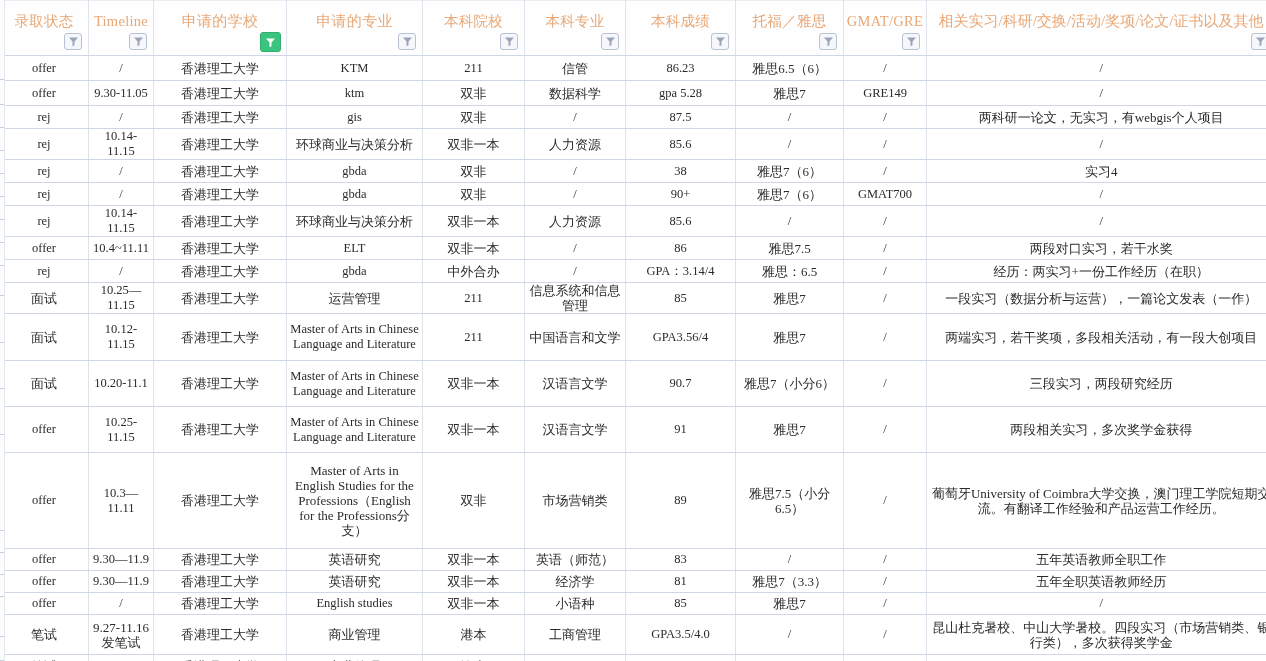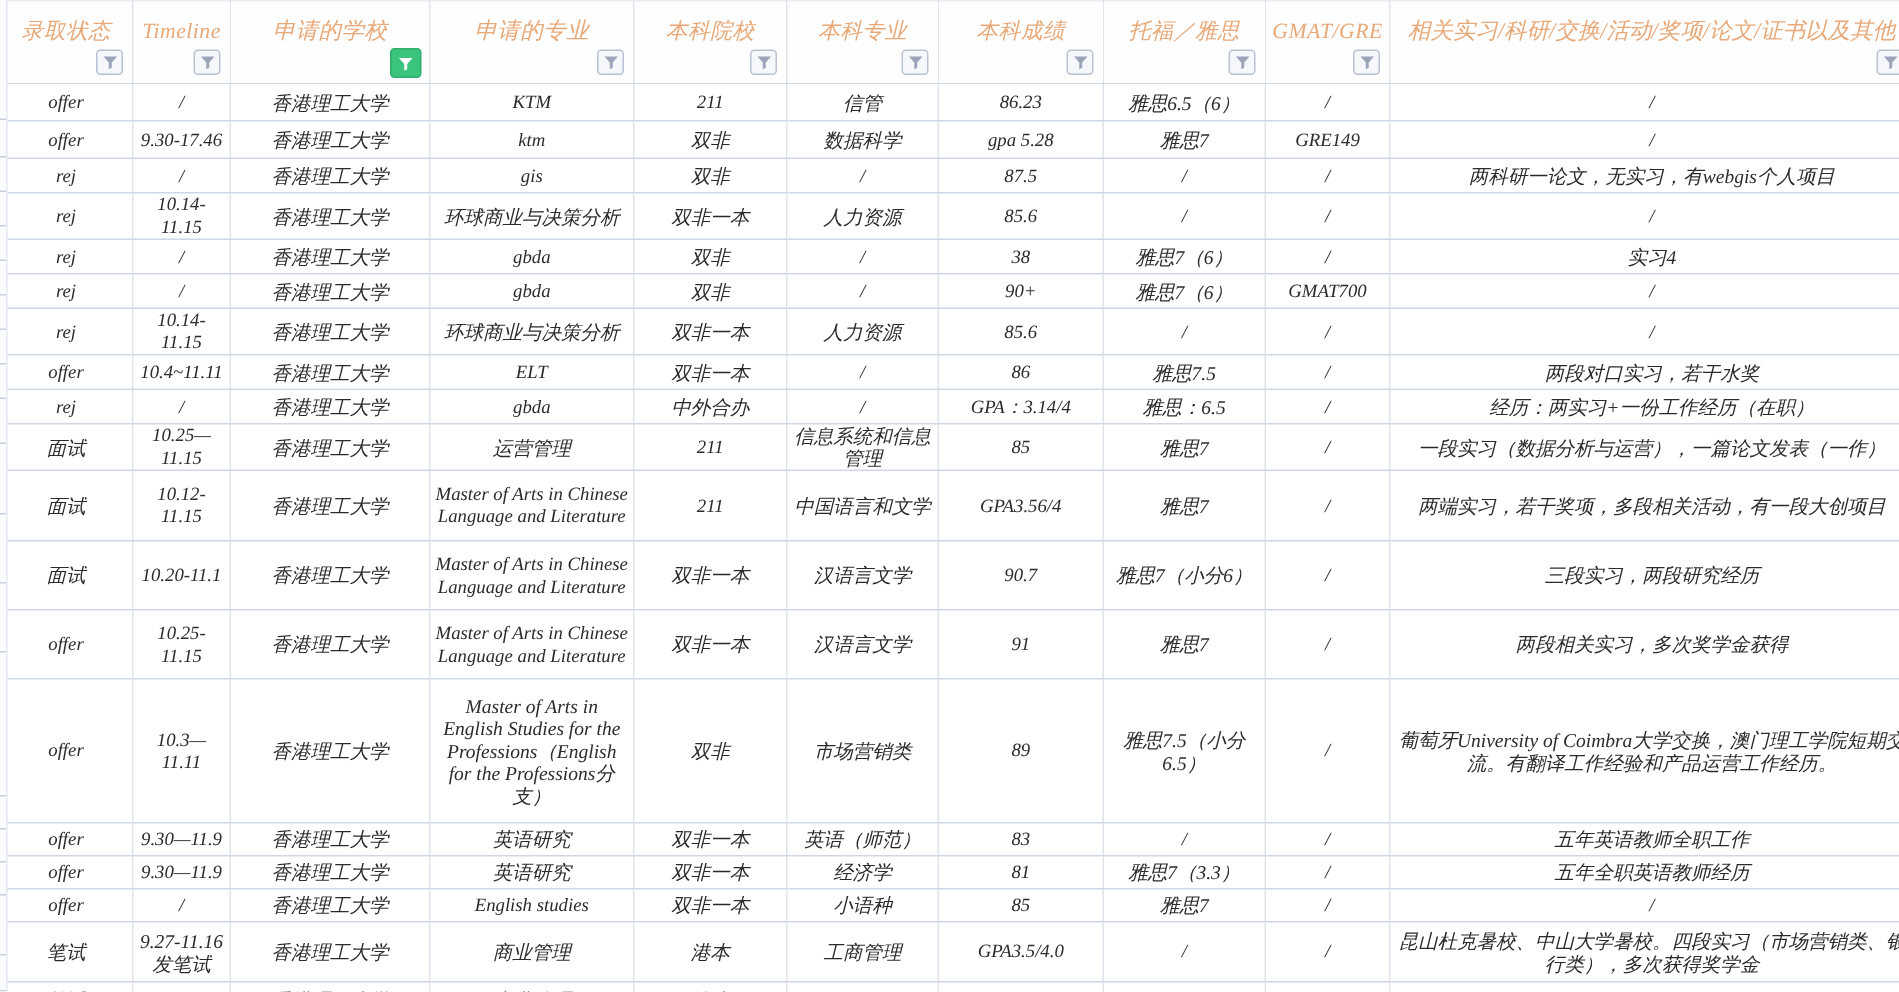--- a/index.html
+++ b/index.html
@@ -16,21 +16,20 @@
   }
 
   
   #sheet {
     position: relative;
     width: 1266px;
     height: 661px;
     box-sizing: border-box;
     overflow: hidden;
     background: #fff;
-    font-style: italic;
   }
 
   
   .gutter {
     position: absolute;
     left: 0; top: 0;
     width: 4px;
     height: 661px;
     background: #fcfcfd;
     border-right: 1px solid #e3e7ef;
@@ -282,21 +281,21 @@
           <td>KTM</td>
           <td>211</td>
           <td class="cjk">信管</td>
           <td>86.23</td>
           <td class="cjk">雅思6.5（6）</td>
           <td>/</td>
           <td>/</td>
         </tr>
         <tr style="height: 25px;">
           <td>offer</td>
-          <td>9.30-17.46</td>
+          <td>9.30-11.05</td>
           <td class="cjk">香港理工大学</td>
           <td>ktm</td>
           <td class="cjk">双非</td>
           <td class="cjk">数据科学</td>
           <td>gpa 5.28</td>
           <td class="cjk">雅思7</td>
           <td>GRE149</td>
           <td>/</td>
         </tr>
         <tr style="height: 23px;">

